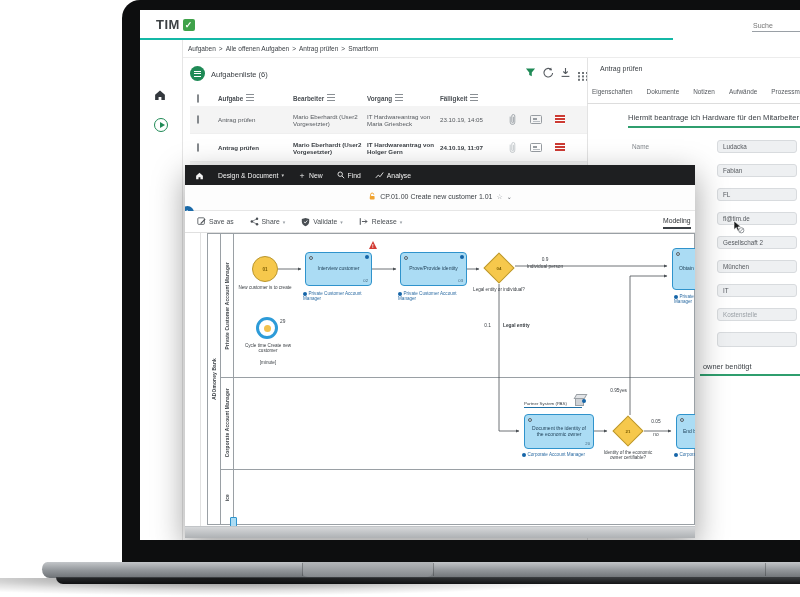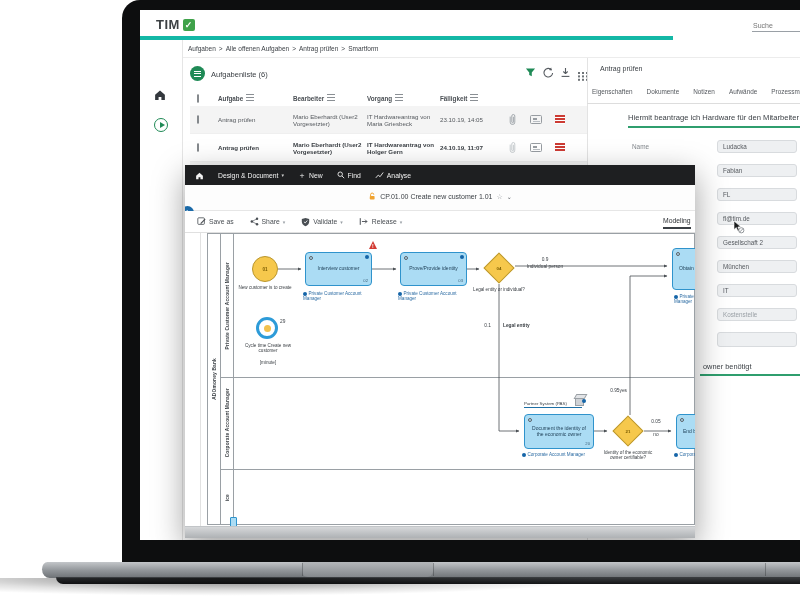--- a/index.html
+++ b/index.html
@@ -8,21 +8,21 @@
   
   #stage{position:relative;width:800px;height:597px}
   .bezel{left:122px;top:0;width:678px;height:562px;background:#0d0e0f;border-top-left-radius:18px}
   .deck{left:42px;top:562px;width:758px;height:16px;background:linear-gradient(#c3c6c9,#8f9397 55%,#6e7276);border-top-left-radius:10px 13px;border-bottom-left-radius:14px 16px}
   .deck-seam{top:563px;width:1px;height:13px;background:rgba(40,44,47,.35)}
   .deck-notch{left:302px;top:562px;width:131px;height:15px;background:linear-gradient(#b4b7ba,#85898d);border-bottom-left-radius:6px;border-bottom-right-radius:6px}
   .lip{left:56px;top:577px;width:744px;height:7px;background:linear-gradient(#3c3f42,#141517);border-bottom-left-radius:10px}
   .floor-shadow{left:0;top:578px;width:800px;height:19px;background:radial-gradient(60% 120% at 28% 0%,rgba(0,0,0,.55),rgba(0,0,0,.12) 55%,rgba(0,0,0,0) 78%)}
   
   .screen{left:140px;top:10px;width:660px;height:530px;background:#fff;overflow:hidden}
-  .hdr{left:0;top:0;width:533px;height:30px;background:#fff;border-bottom:4px solid #14b8a6}
+  .hdr{left:0;top:0;width:533px;height:30px;background:#fff;border-bottom:2px solid #14b8a6}
   .logo{left:16px;top:7px;font-size:13px;font-weight:700;color:#3c4043;letter-spacing:.5px;display:flex;align-items:center;gap:3px}
   .logo-check{width:12px;height:12px;background:#3fa24a;border-radius:2px;color:#fff;font-size:9px;line-height:12px;text-align:center;font-weight:700}
   .search{left:612px;top:12px;width:48px;border:none;border-bottom:1px solid #9aa0a6;font-size:7px;color:#3a3f44;background:transparent;padding:0 0 2px 1px;font-family:"Liberation Sans",sans-serif}
   .crumbbar{left:43px;top:30px;width:617px;height:18px;border-bottom:1px solid #ececec;display:flex;align-items:center;padding-left:5px}
   .crumbbar span{font-size:6.5px;color:#3a3f44;margin-right:3px}
   .crumb-sep{color:#777}
   .sidebar{left:0;top:30px;width:43px;height:500px;background:#fff;border-right:1px solid #e5e5e5}
   .sb-home{left:13px;top:48px}
   .sb-play{left:14px;top:78px;width:14px;height:14px;border:1.4px solid #1f8a56;border-radius:50%}
   .sb-play::after{content:"";position:absolute;left:4.5px;top:3px;border-left:5px solid #1f8a56;border-top:3.2px solid transparent;border-bottom:3.2px solid transparent}

